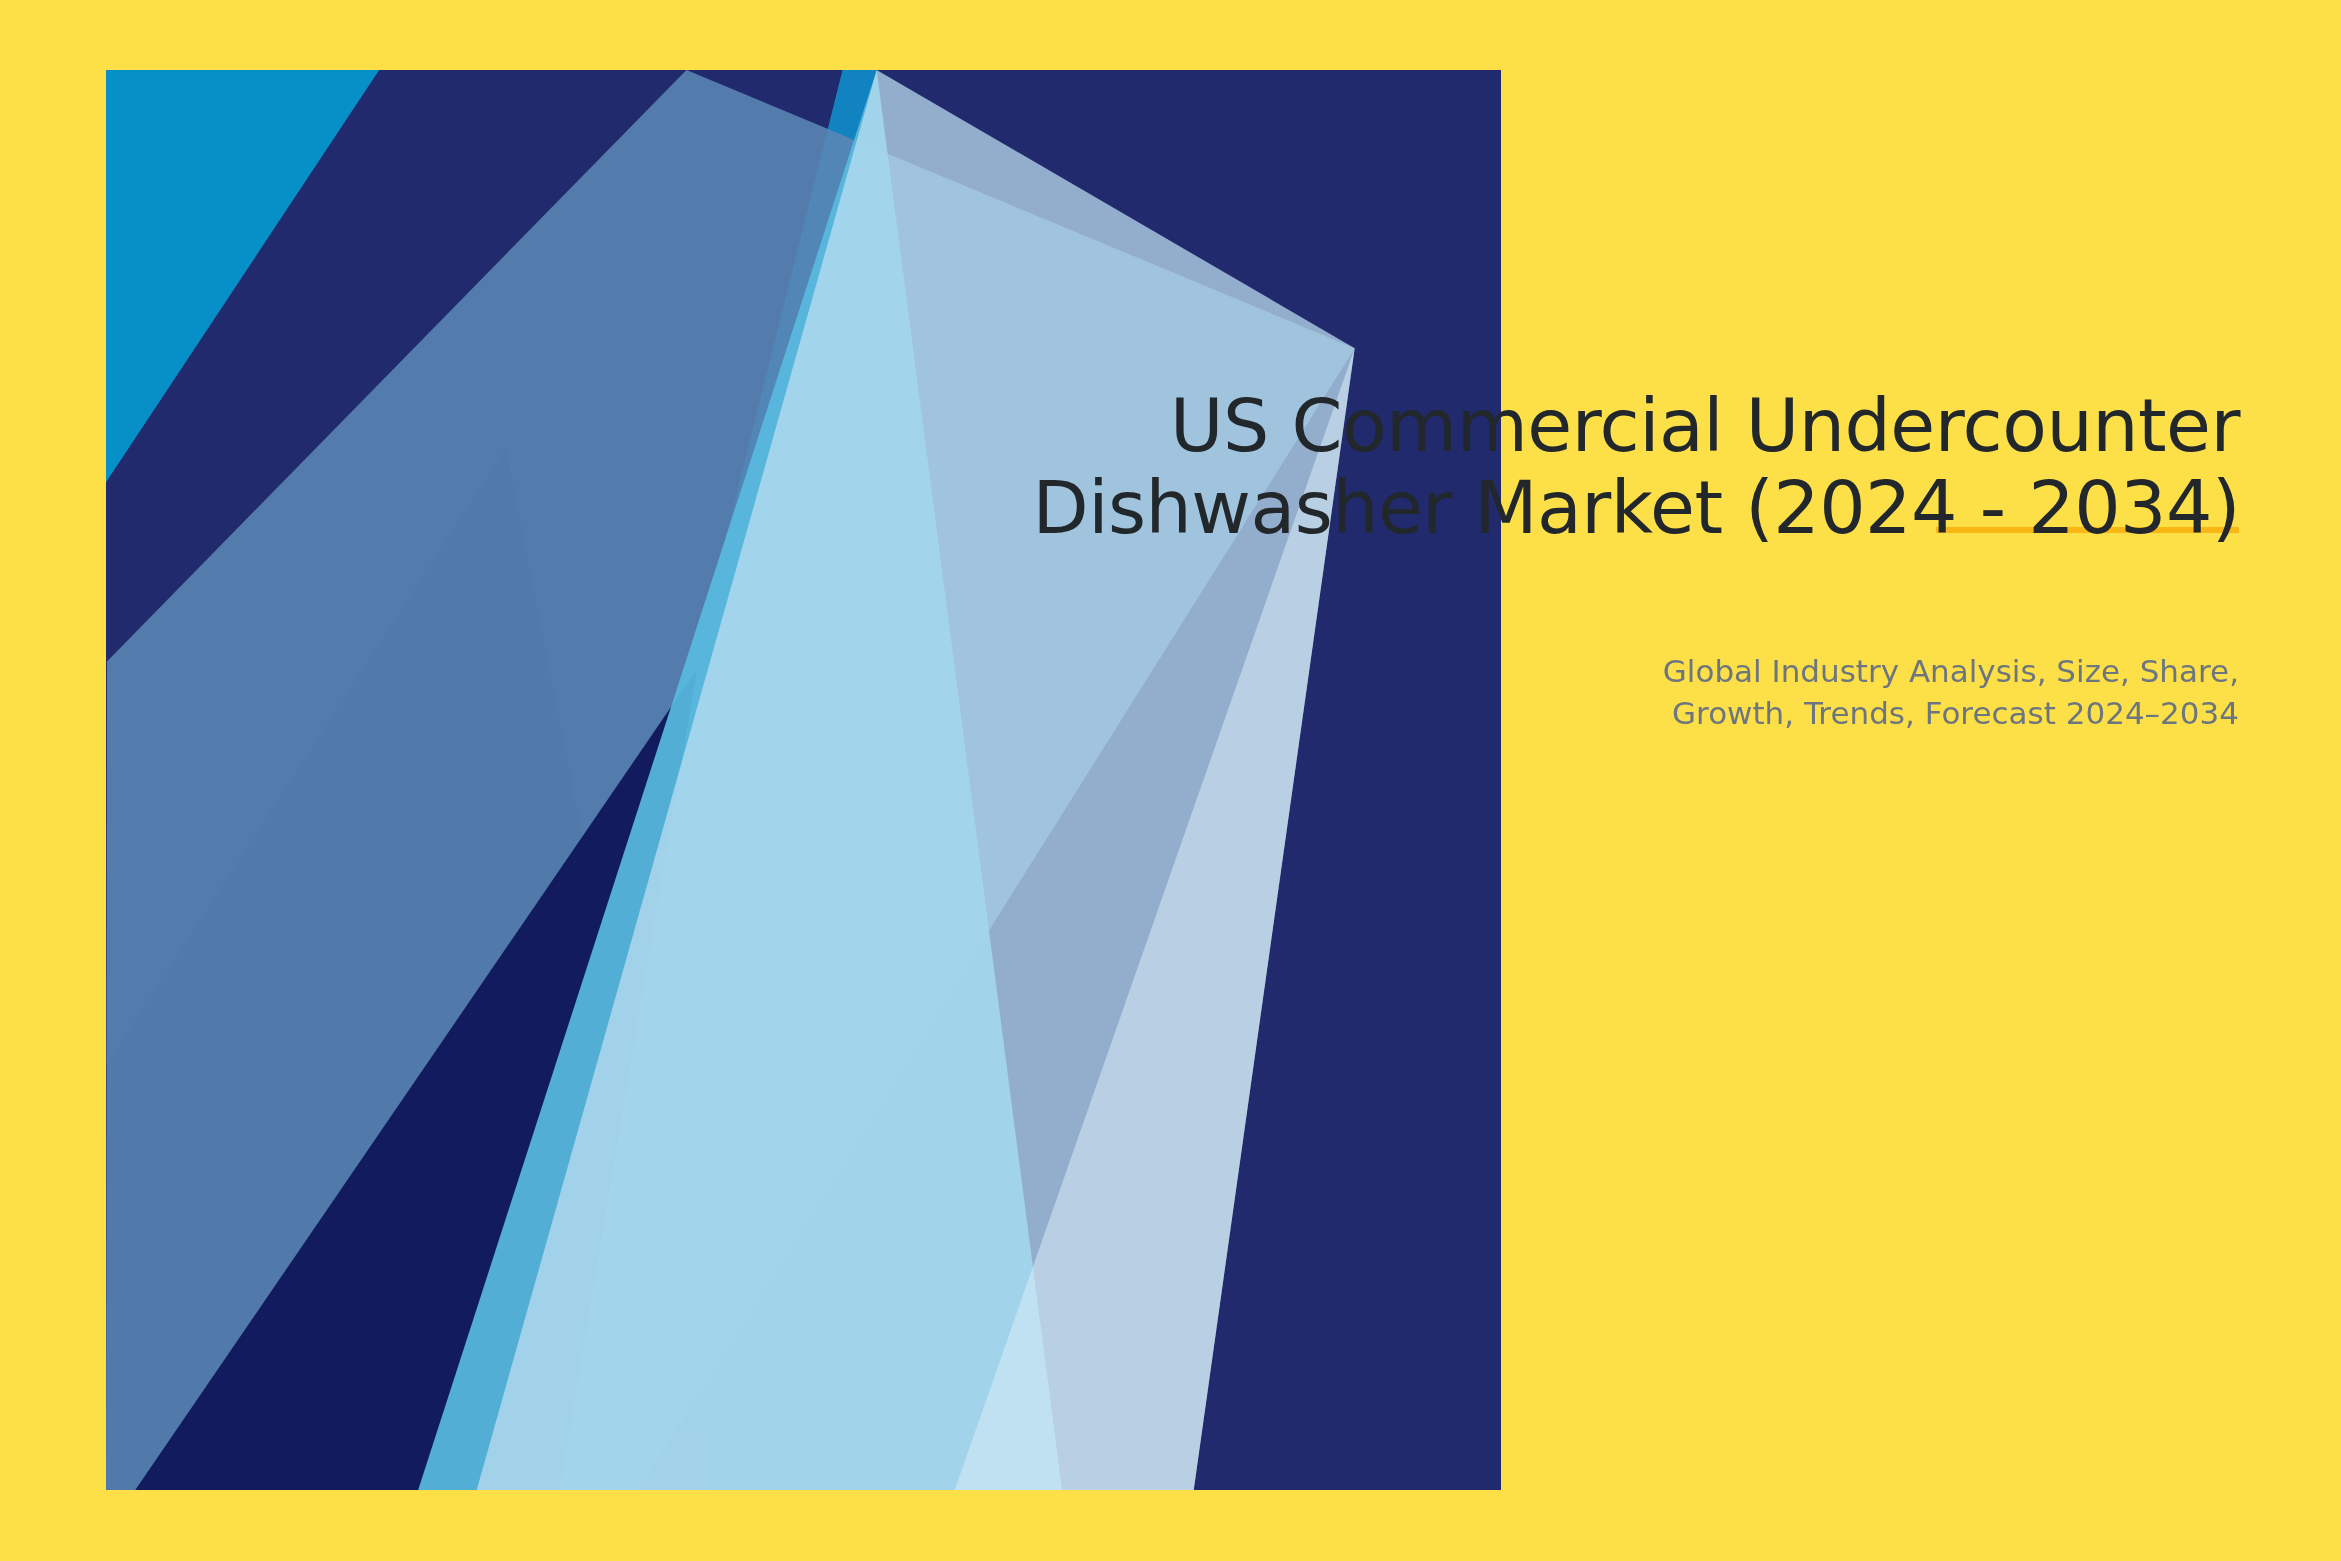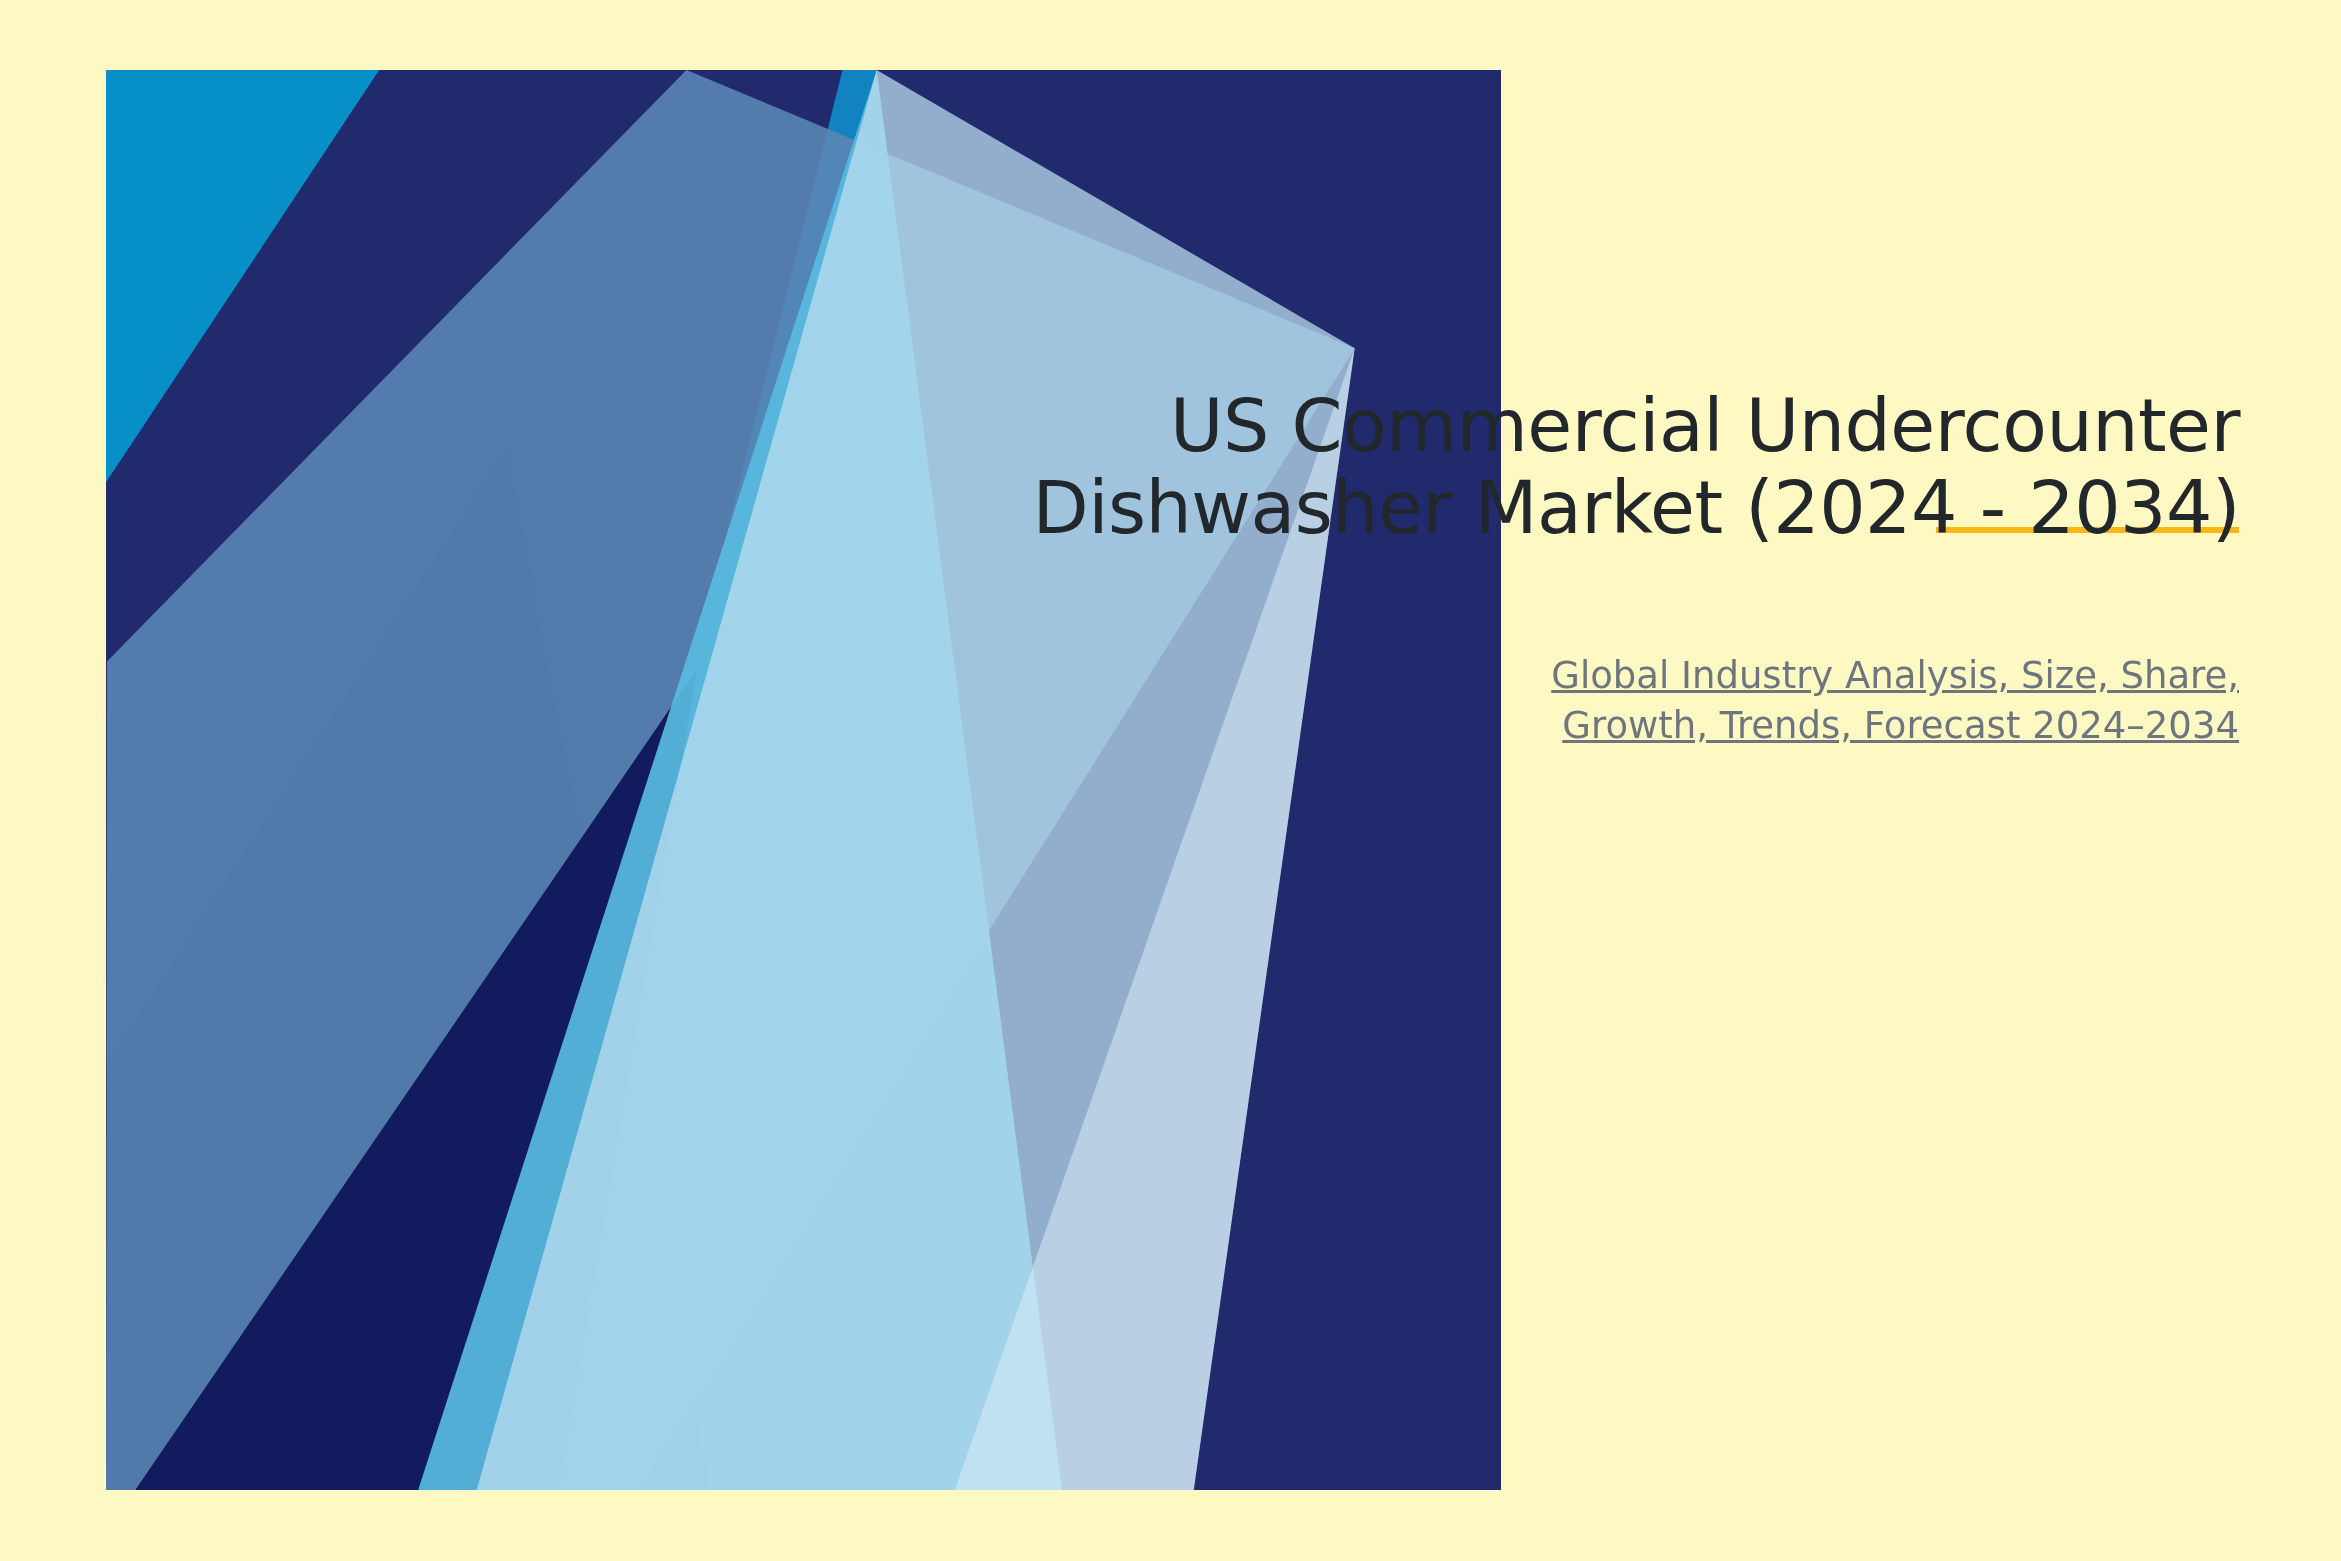--- a/index.html
+++ b/index.html
@@ -12,21 +12,21 @@
     height: 1561px;
     position: relative;
     overflow: hidden;
     font-family: "DejaVu Sans", "Liberation Sans", sans-serif;
   }
 
   
   #cover {
     position: absolute;
     inset: 0;
-    background: #fef9c3;
+    background: #fde047;
     padding-left: 48px;
   }
 
   
   #artwork {
     position: absolute;
     left: 106px;
     top: 70px;
     width: 1395px;
     height: 1420px;
@@ -71,26 +71,25 @@
 
   #subtitle-block {
     position: absolute;
     right: 103px;
     top: 651px;
     width: 829px;
     text-align: right;
   }
   #subtitle {
     margin: 0;
-    font-size: 37px;
+    font-size: 31px;
     line-height: 1.34;
     font-weight: 400;
     color: #6d767f;
     white-space: pre-line;
-    text-decoration: underline;
   }
 </style>
 </head>
 <body>
 
 <div id="cover">
 
   <div id="artwork">
     <svg viewBox="0 0 2860 2910" preserveAspectRatio="none">
 

